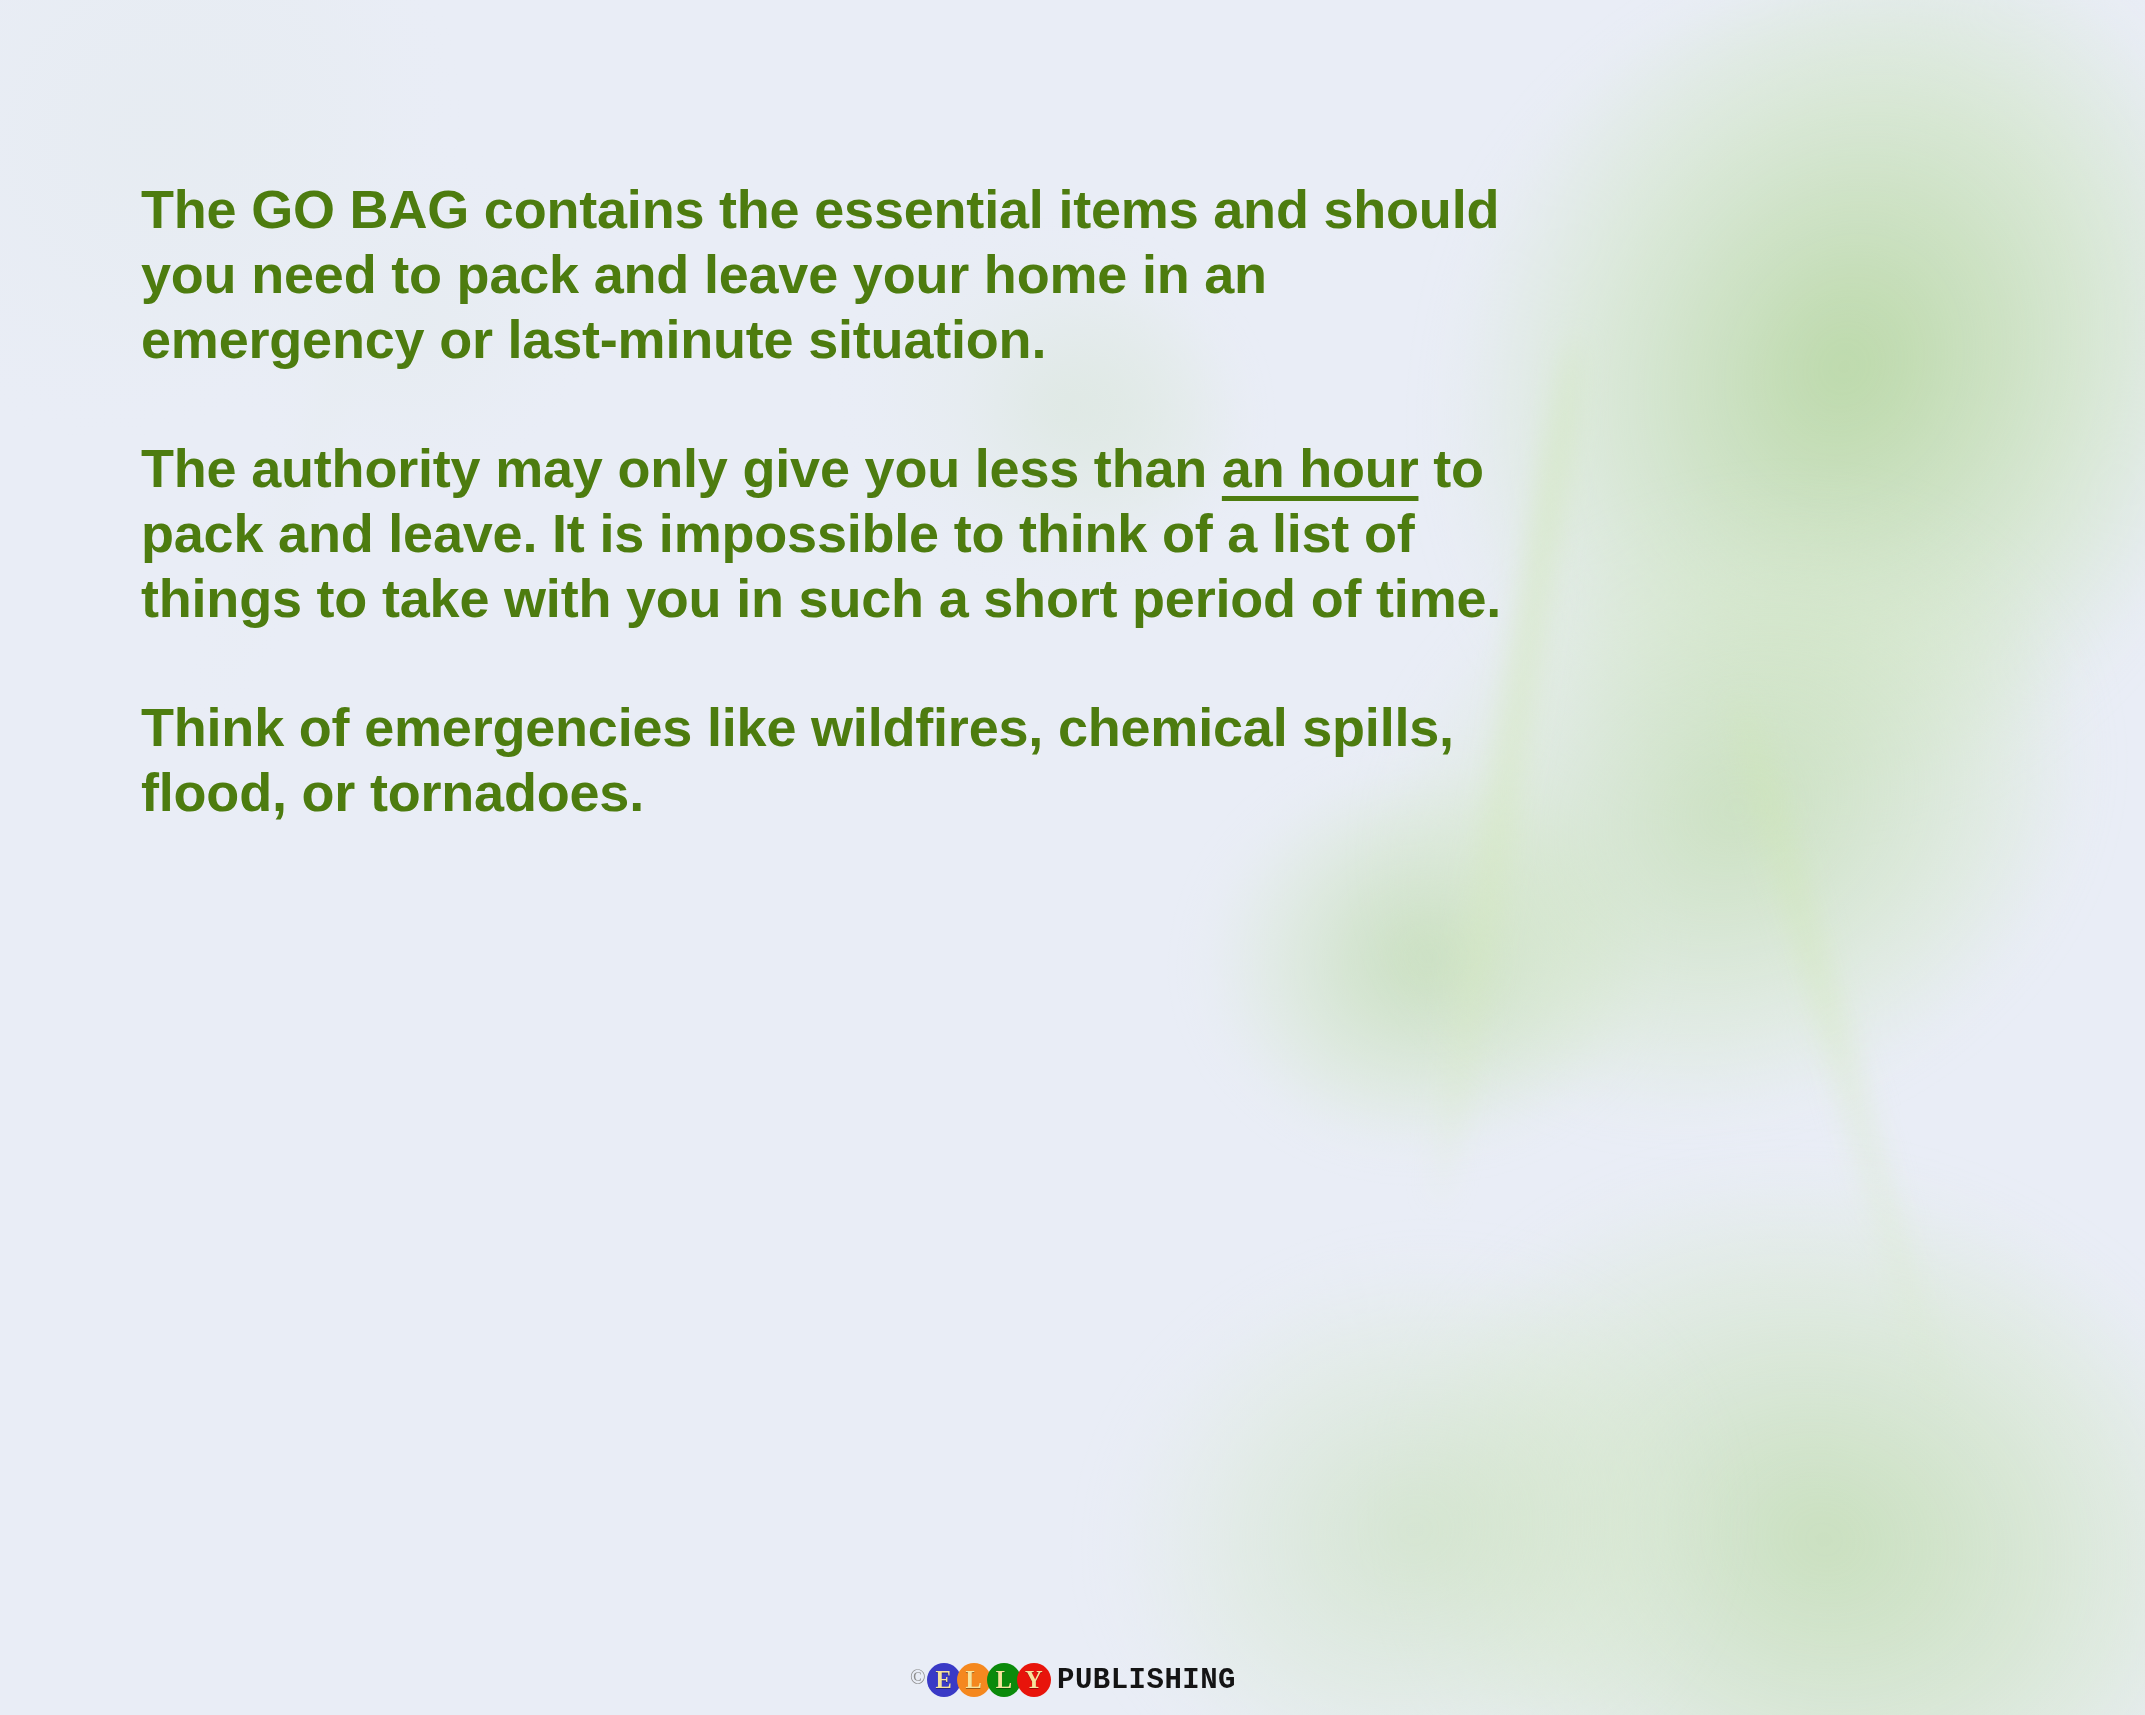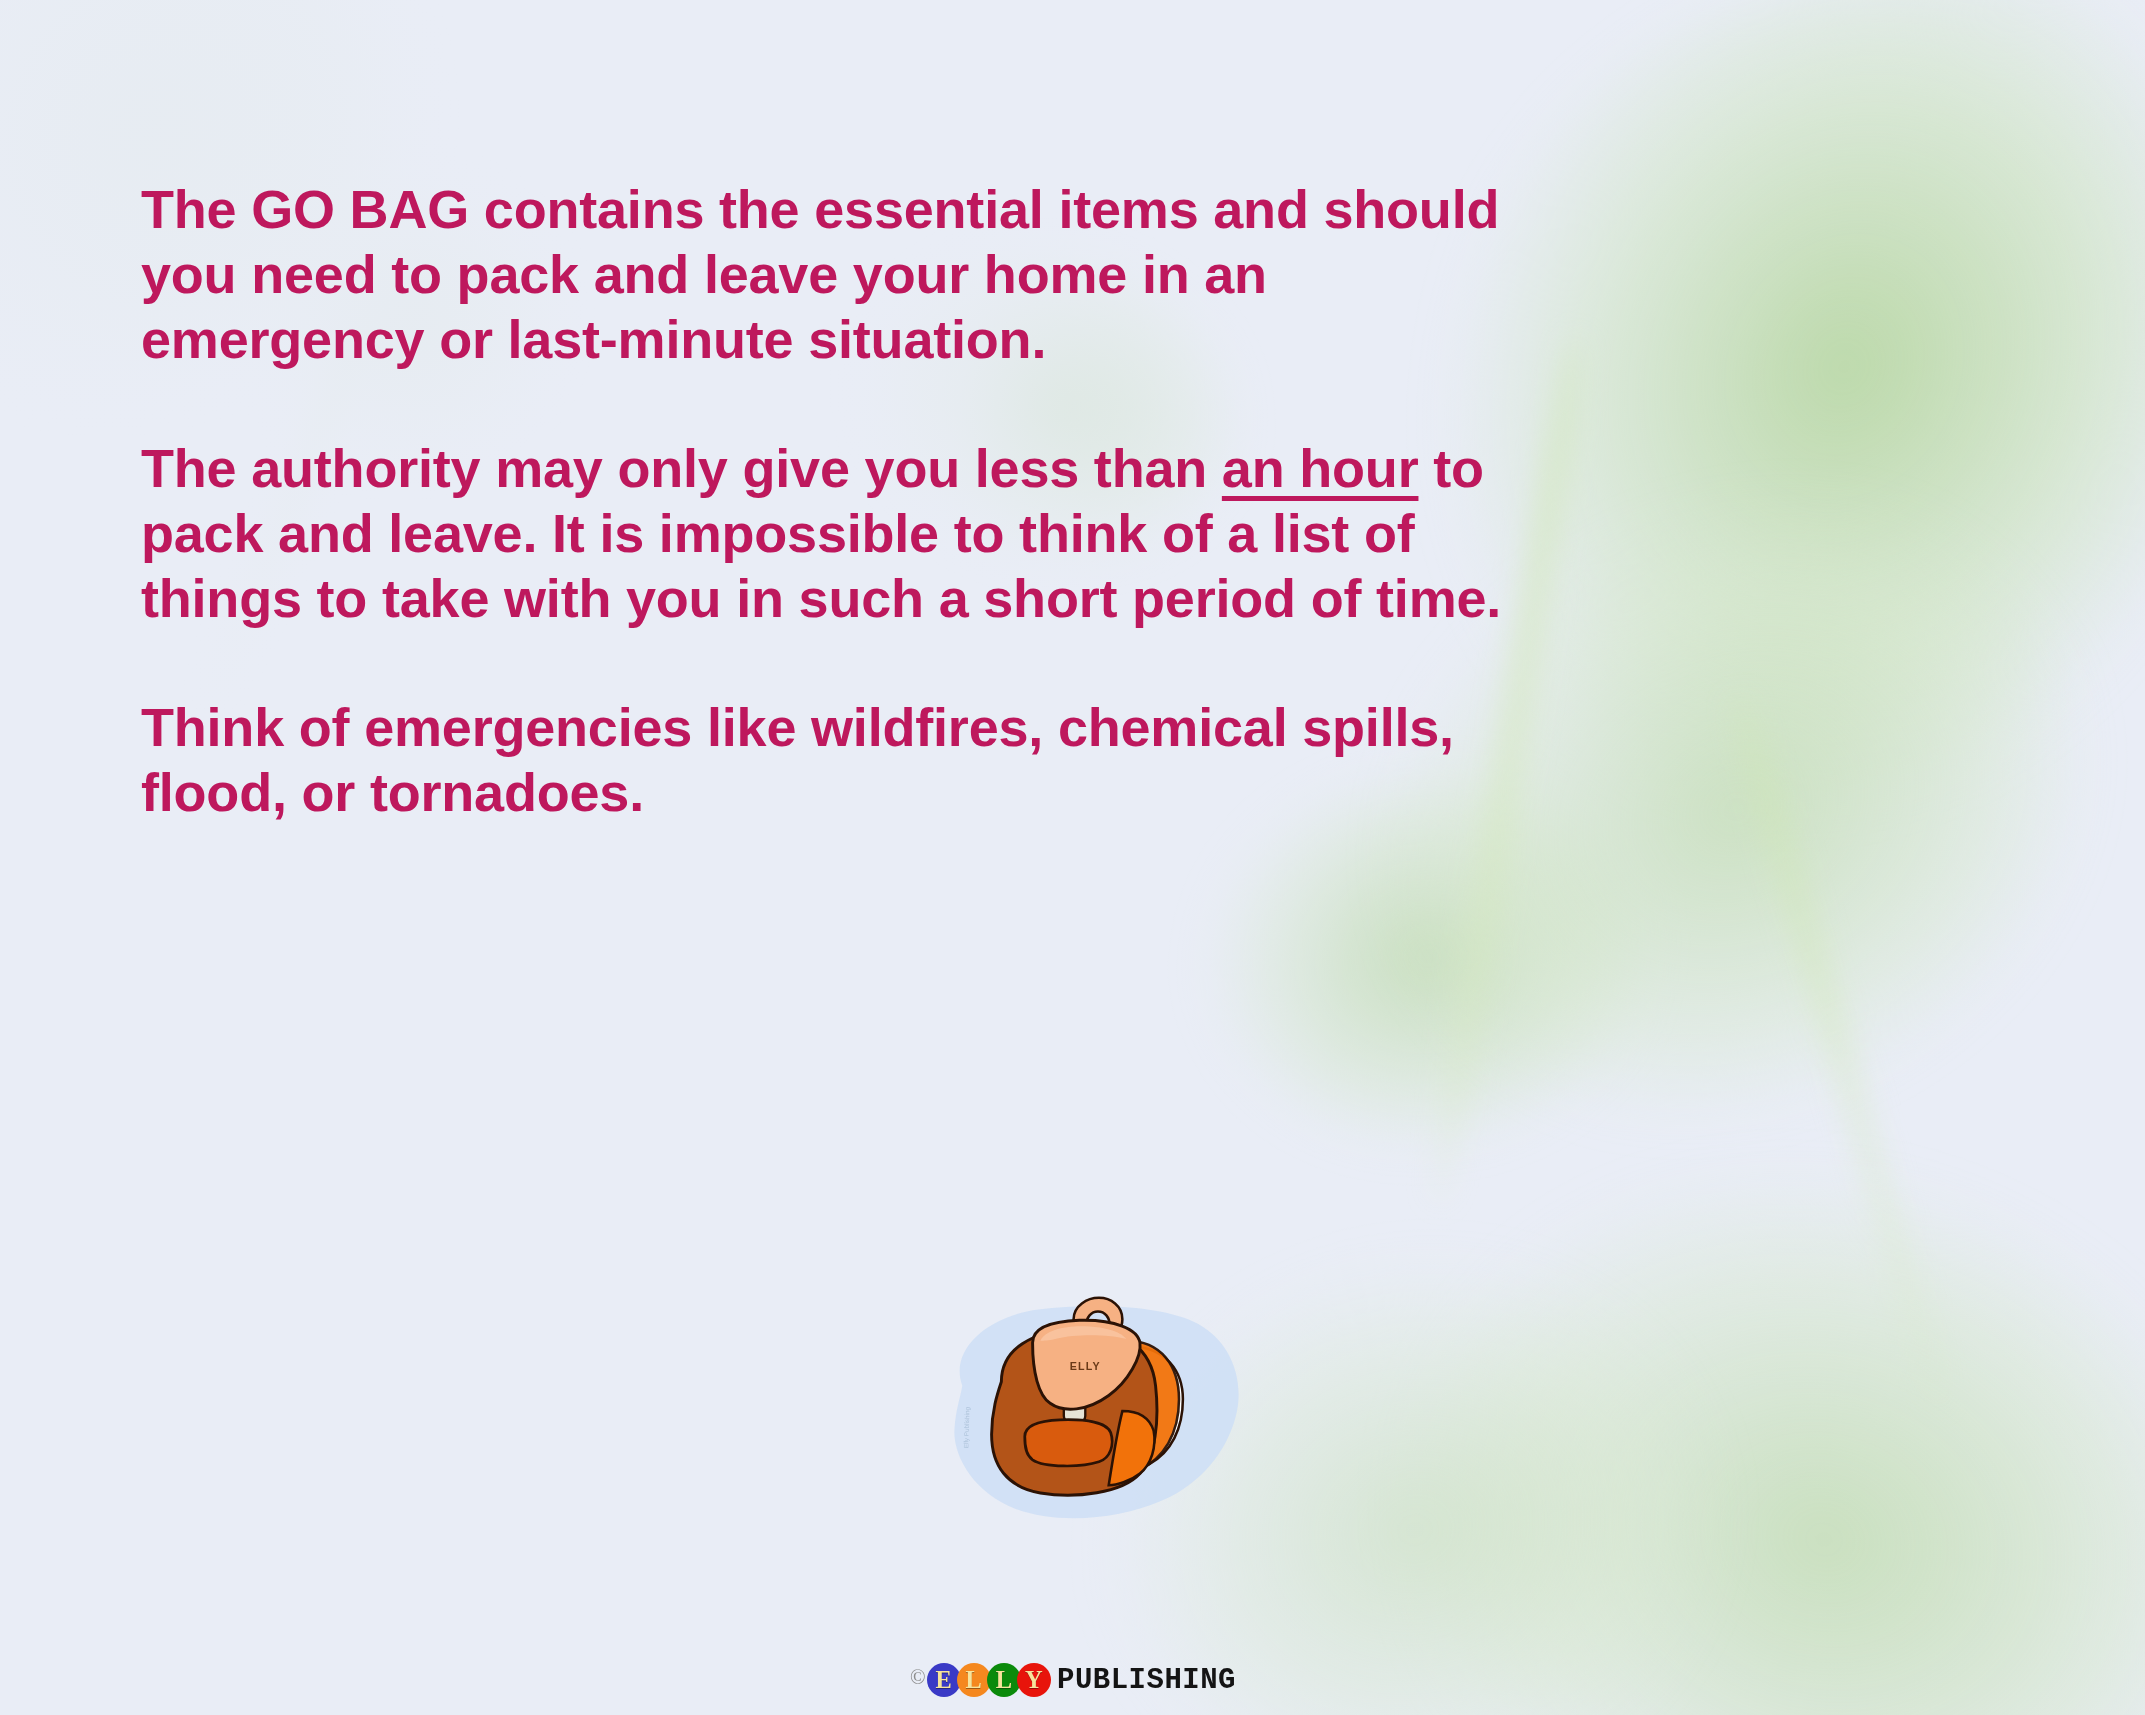--- a/index.html
+++ b/index.html
@@ -152,21 +152,21 @@
   
   .content {
     position: absolute;
     left: 141px;
     top: 177px;
     width: 1385px;
     z-index: 5;
   }
 
   .para {
-    color: #be185d;
+    color: #4d7c0f;
     font-family: "Liberation Sans", sans-serif;
     font-weight: bold;
     font-size: 54px;
     line-height: 65px;
     letter-spacing: -0.2px;
     margin-bottom: 64px;
   }
   .para:last-child { margin-bottom: 0; }
 
   .para-3 { width: 1409px; }
@@ -257,60 +257,20 @@
   <div class="content">
 
     <p class="para para-1">The GO BAG contains the essential items and should you need to pack and leave your home in an emergency or last-minute situation.</p>
 
     <p class="para para-3"><span>The authority may only give you less than </span><span class="u-hour">an hour</span><span> to pack and leave. It is impossible to think of a list of things to take with you in such a short period of time.</span></p>
 
     <p class="para para-2">Think of emergencies like wildfires, chemical spills, flood, or tornadoes.</p>
 
   </div>
 
-  <div class="illustration">
-    <svg viewBox="0 0 340 250" xmlns="http://www.w3.org/2000/svg">
-
-      <path d="M32 96 C18 58 60 24 110 18 C165 11 232 14 268 30 C308 48 322 92 312 128
-               C303 162 278 196 236 214 C190 234 128 238 86 222 C44 206 22 168 24 140
-               C25 122 30 108 32 96 Z" fill="#cfe0f5" opacity="0.92"></path>
-
-      <text x="38" y="160" transform="rotate(-88 38 160)" font-family="Liberation Sans, sans-serif" font-size="6.5" fill="#9fb7cf" opacity="0.75">Elly Publishing</text>
-
-      <path d="M208 56 C240 58 258 80 258 110 C258 140 246 164 224 176
-               C230 150 232 110 224 80 C220 66 214 60 208 56 Z" fill="#ffffff" stroke="#2b1205" stroke-width="2.6"></path>
-      <path d="M200 50 C236 50 254 76 254 110 C254 146 238 170 214 182
-               C222 156 224 108 216 78 C211 60 206 53 200 50 Z" fill="#f2720a" stroke="#2b1205" stroke-width="2.6" opacity="0.95"></path>
-
-      <path d="M146 28 C146 14 160 6 172 6 C184 6 196 14 196 28
-               C196 38 190 44 183 46 L183 34 C183 26 178 20 171 20
-               C164 20 159 26 159 34 L159 46 C152 44 146 38 146 28 Z" fill="#f6b183" stroke="#2b1205" stroke-width="2.6"></path>
-
-      <path d="M72 92 C72 58 104 40 148 38 C198 36 226 58 230 96
-               C234 132 230 168 214 186 C196 206 148 212 112 206
-               C78 200 62 178 62 146 C62 122 68 104 72 92 Z" fill="#b35418" stroke="#2b1205" stroke-width="3"></path>
-
-      <path d="M196 122 C214 122 224 130 228 142 C231 158 226 176 214 186
-               C204 194 190 198 182 198 C186 172 190 146 196 122 Z" fill="#f2720a" stroke="#2b1205" stroke-width="2.6"></path>
-
-      <rect x="136" y="100" width="22" height="34" rx="7" fill="#e6e3d6" stroke="#2b1205" stroke-width="2.4"></rect>
-
-      <path d="M104 52 C104 36 124 30 152 29 C188 28 212 38 214 52
-               C216 66 202 92 182 106 C160 122 136 124 122 114
-               C110 106 104 82 104 52 Z" fill="#f6b183" stroke="#2b1205" stroke-width="3"></path>
-      <path d="M112 50 C116 40 134 35 154 35 C176 35 194 40 200 48
-               C186 44 150 42 128 48 C120 50 115 50 112 50 Z" fill="#f9c6a2" opacity="0.85"></path>
-
-      <text x="158" y="80" text-anchor="middle" font-family="Liberation Sans, sans-serif" font-size="11" font-weight="bold" letter-spacing="1.2" fill="#6a3a18">ELLY</text>
-
-      <path d="M96 148 C96 138 108 132 132 131 C160 130 180 134 184 144
-               C188 156 184 170 172 174 C154 180 116 180 104 172
-               C97 167 96 158 96 148 Z" fill="#d95b0d" stroke="#2b1205" stroke-width="2.8"></path>
-    </svg>
-  </div>
 
   <div class="footer-logo">
     <span class="copyright-mark">©</span>
 
     <span class="logo-circles">
       <span class="logo-circle" style="background: rgb(58, 58, 198); color: rgb(247, 228, 156);">E</span>
       <span class="logo-circle" style="background: rgb(245, 136, 31); color: rgb(247, 228, 156);">L</span>
       <span class="logo-circle" style="background: rgb(11, 138, 11); color: rgb(247, 228, 156);">L</span>
       <span class="logo-circle" style="background: rgb(232, 20, 11); color: rgb(247, 228, 156);">Y</span>
     </span>

